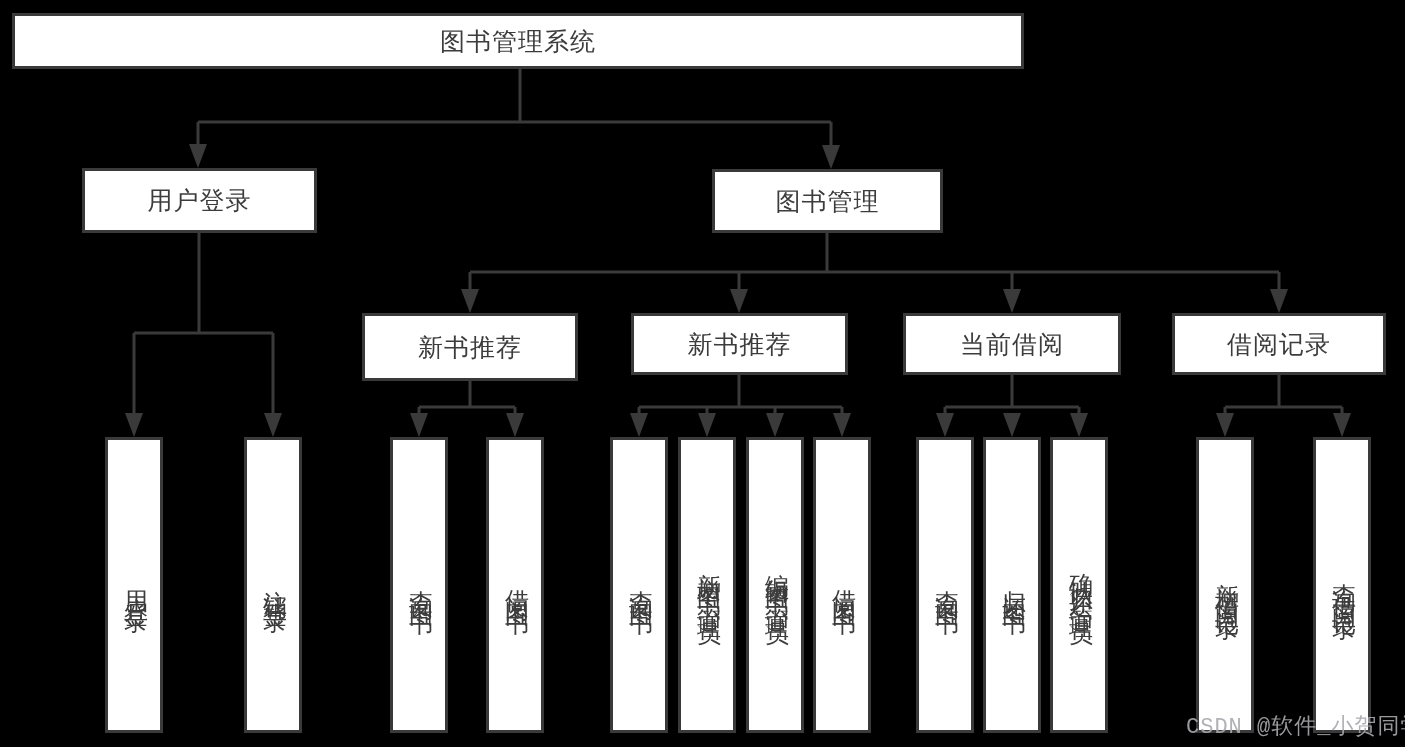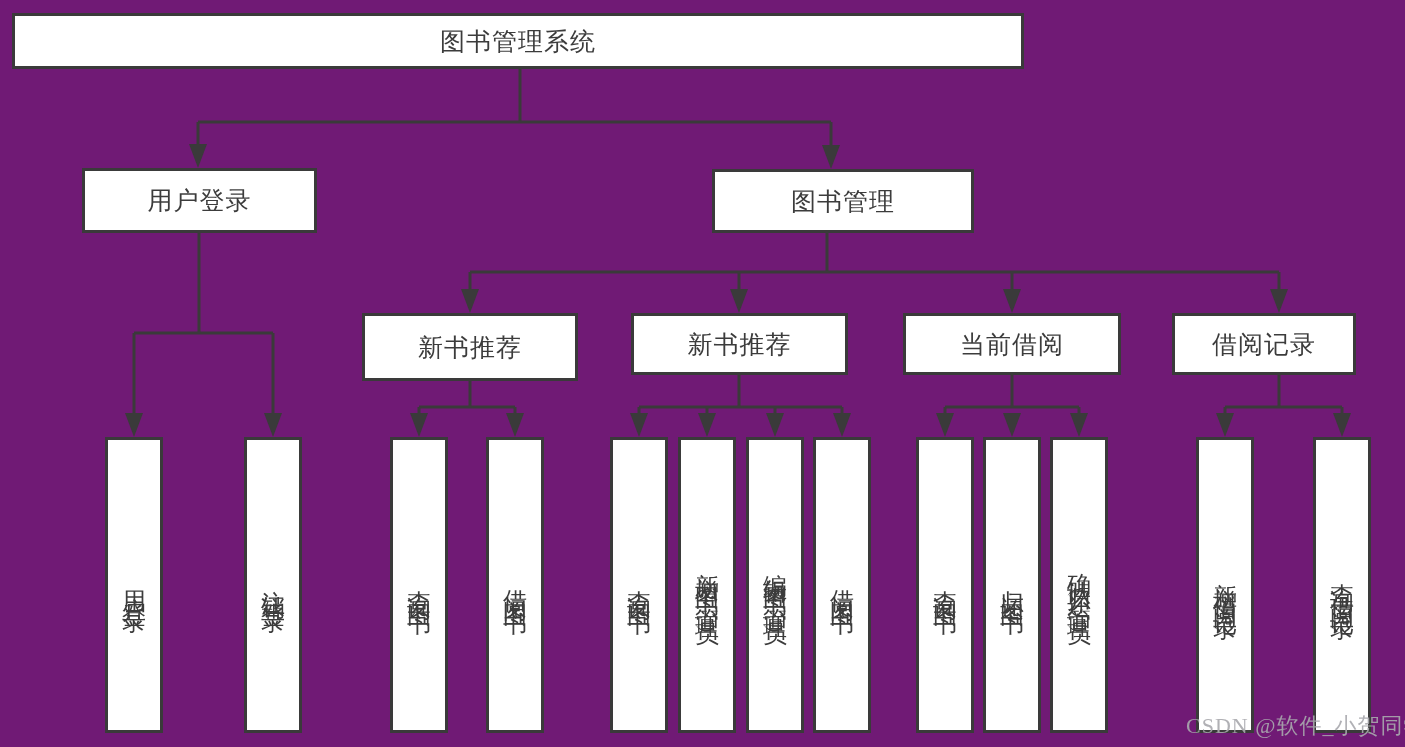--- a/index.html
+++ b/index.html
@@ -1,18 +1,18 @@
 <!DOCTYPE html>
 <html><head>
 <meta charset="utf-8">
 <style>
   html,body { margin:0; padding:0; background:#ffffff; }
   .canvas {
-    position:relative; width:1405px; height:747px; background:#701a75;
-    font-family:Liberation Serif, serif; overflow:hidden;
+    position:relative; width:1405px; height:747px; background:#000000;
+    font-family:Liberation Mono, monospace; overflow:hidden;
   }
   .wires { position:absolute; left:0; top:0; }
   .node {
     position:absolute; box-sizing:border-box;
     border:3px solid #3a3a3a; background:#ffffff;
     display:flex; align-items:center; justify-content:center;
     font-size:25px; color:#3c3c3c; letter-spacing:1px; white-space:nowrap;
   }
   .leaf {
     position:absolute; box-sizing:border-box;
@@ -75,34 +75,34 @@
     </g>
   </svg>
 
   <div class="node" style="left:12px; top:13px; width:1012px; height:56px;">
     <span>图书管理系统</span>
   </div>
 
   <div class="node" style="left:82px; top:168px; width:235px; height:65px;">
     <span>用户登录</span>
   </div>
-  <div class="node" style="left:712px; top:169px; width:262px; height:64px;">
+  <div class="node" style="left:712px; top:169px; width:231px; height:64px;">
     <span>图书管理</span>
   </div>
 
   <div class="node" style="left:362px; top:313px; width:216px; height:68px;">
     <span>新书推荐</span>
   </div>
   <div class="node" style="left:631px; top:313px; width:217px; height:62px;">
     <span>新书推荐</span>
   </div>
   <div class="node" style="left:903px; top:313px; width:218px; height:62px;">
     <span>当前借阅</span>
   </div>
-  <div class="node" style="left:1172px; top:313px; width:184px; height:62px;">
+  <div class="node" style="left:1172px; top:313px; width:214px; height:62px;">
     <span>借阅记录</span>
   </div>
 
   <div class="leaf" style="left:105px;">
     <span class="vtext">用户登录</span>
   </div>
   <div class="leaf" style="left:244px;">
     <span class="vtext">注销登录</span>
   </div>
 

